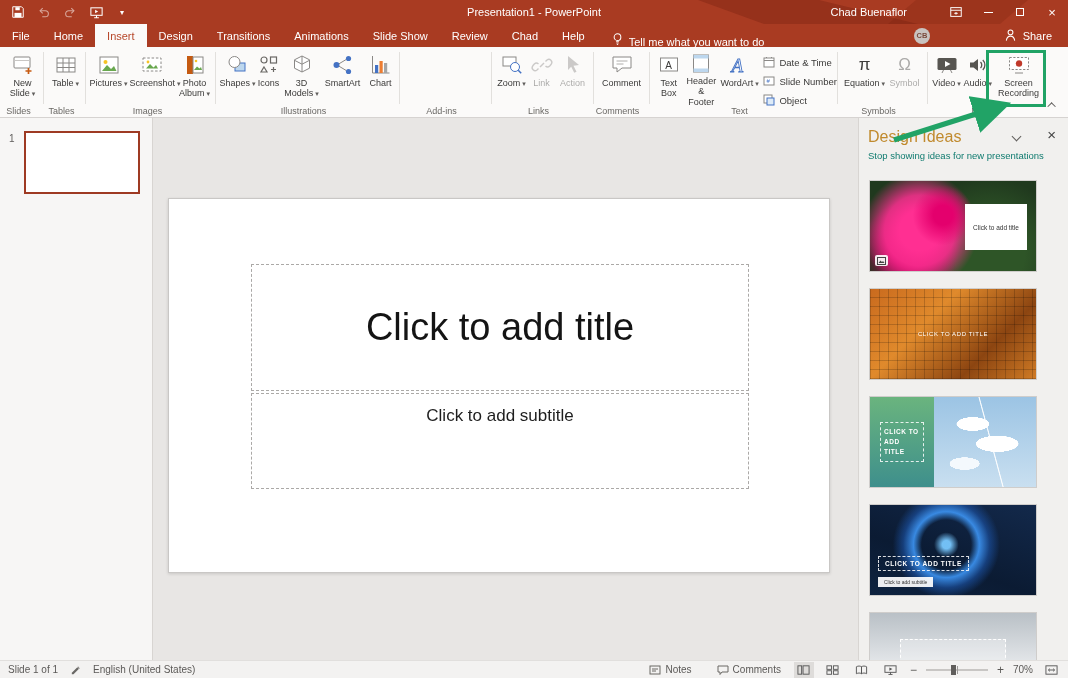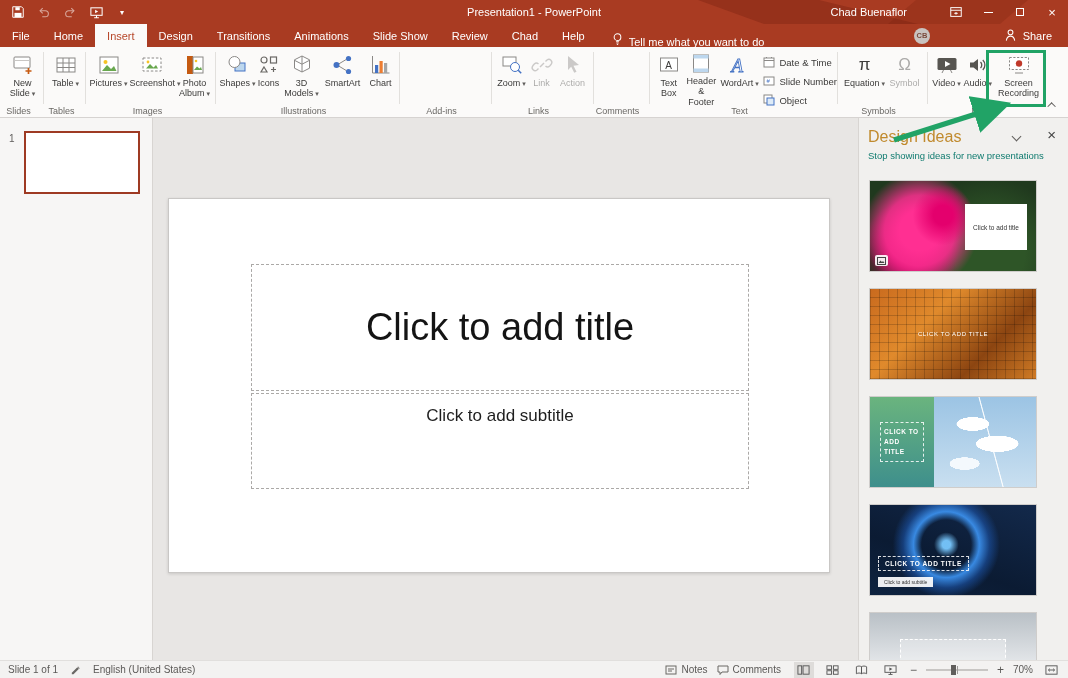--- a/index.html
+++ b/index.html
@@ -369,20 +369,31 @@
                 <path d="M7 3l11 9-5.5.8 3 6-2.3 1-3-6L7 17z" fill="#8A8886"></path>
               </svg>
           </span>
           <span class="btext"><span>Action</span></span>
         </div>
       </div>
       <div class="rlabel">Links</div>
     </div>
 
     <div class="rgroup" style="left:594px; width:56px;">
+      <div class="rbtns">
+        <div class="bigbtn" style="width:48px;">
+          <span class="bicon">
+            <svg width="24" height="24" viewBox="0 0 24 24">
+                <path d="M3 4h18v11h-9l-5 4v-4H3z" fill="#fff" stroke="#8A8886"></path>
+                <path d="M6.5 8h11M6.5 11h7" stroke="#B0AEAC"></path>
+              </svg>
+          </span>
+          <span class="btext"><span>Comment</span></span>
+        </div>
+      </div>
       <div class="rlabel">Comments</div>
     </div>
 
     <div class="rgroup" style="left:650px; width:188px;">
       <div class="rbtns" style="justify-content:flex-start; padding-left:4px;">
         <div class="bigbtn" style="width:34px;">
           <span class="bicon">
             <svg width="24" height="24" viewBox="0 0 24 24">
                 <rect x="3.5" y="5" width="17" height="13" fill="#fff" stroke="#8A8886"></rect>
                 <text x="8.2" y="15.5" font-size="10" fill="#3B3A39" font-family="Liberation Sans, sans-serif">A</text>
@@ -558,21 +569,21 @@
     <span class="sb-item">Slide 1 of 1</span>
     <span class="sb-item">
       <svg width="11" height="11" viewBox="0 0 12 12">
           <path d="M2 9.5l6-6 1.8 1.8-6 6H2z" fill="#6A6865"></path>
           <path d="M8.6 2.9l1.8 1.8" stroke="#6A6865"></path>
         </svg>
     </span>
     <span class="sb-item">English (United States)</span>
 
     <div class="sb-right">
-      <span class="sb-item" style="margin-right:0;">
+      <span class="sb-item" style="margin-right:16px;">
         <svg width="12" height="12" viewBox="0 0 12 12">
             <rect x="1" y="2" width="10" height="8" fill="none" stroke="#6A6865"></rect>
             <path d="M3 5h6M3 7h4" stroke="#6A6865"></path>
           </svg>
         <span>Notes</span>
       </span>
       <span class="sb-item" style="margin-right:4px;">
         <svg width="12" height="12" viewBox="0 0 12 12">
             <path d="M1 2h10v6H5L3 10.5V8H1z" fill="none" stroke="#6A6865"></path>
           </svg>

